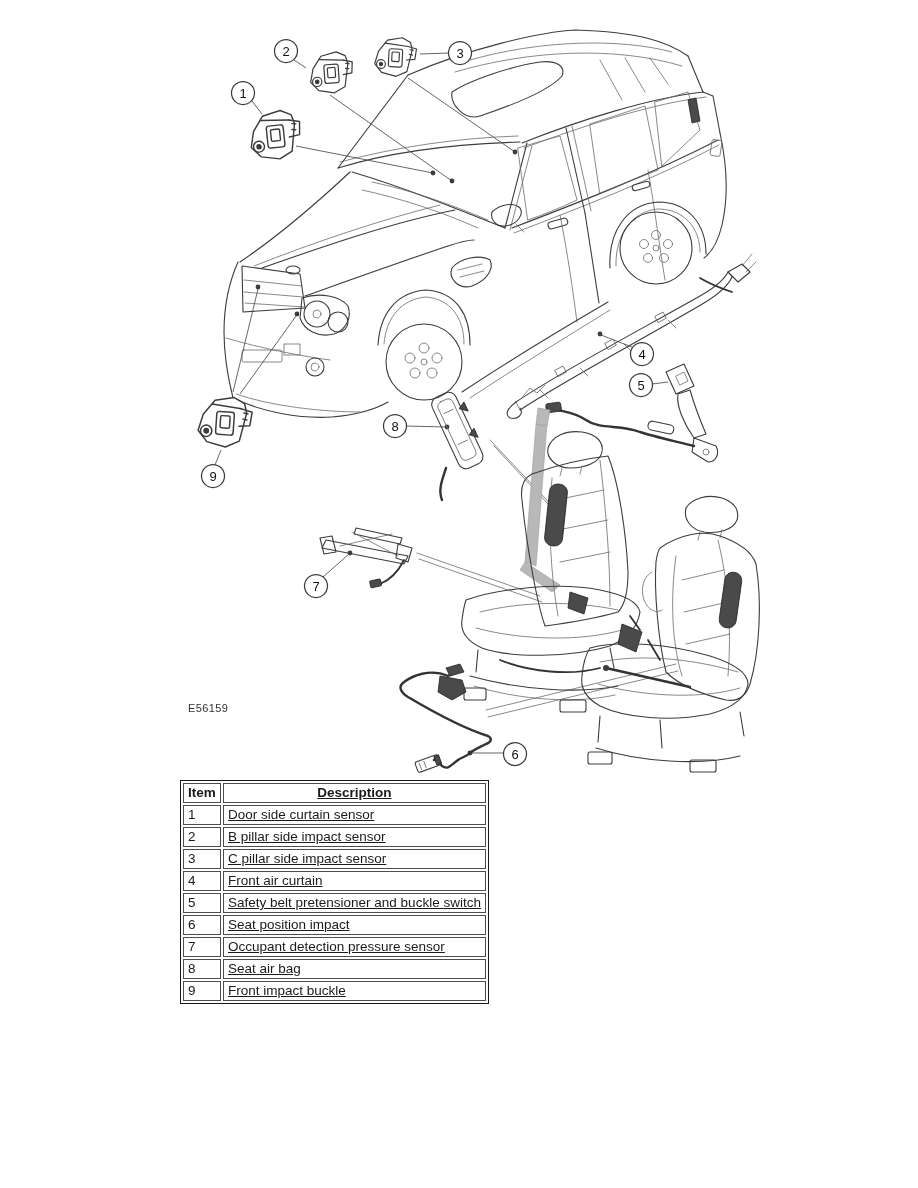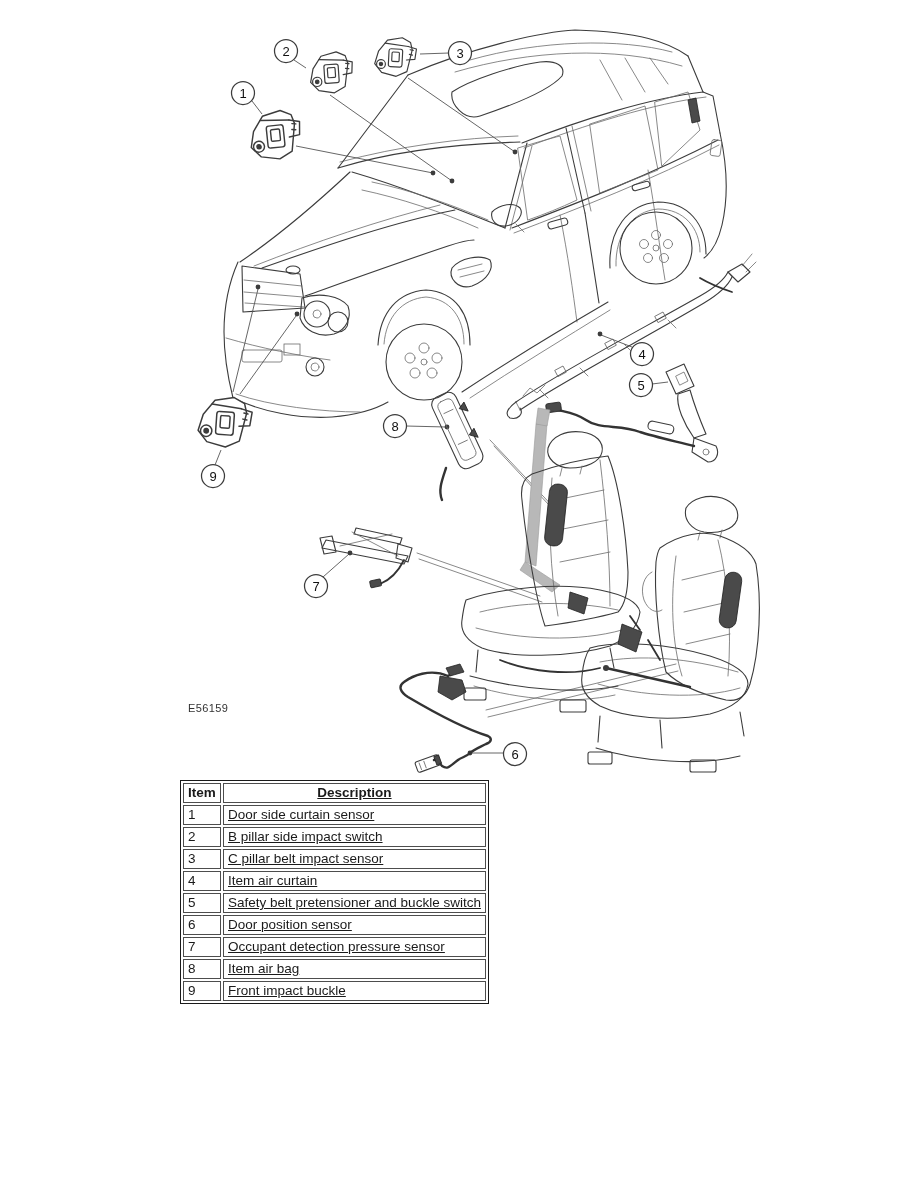--- a/index.html
+++ b/index.html
@@ -324,45 +324,45 @@
         <th class="col-desc">Description</th>
       </tr>
     </thead>
     <tbody>
       <tr>
         <td class="col-item">1</td>
         <td class="col-desc">Door side curtain sensor</td>
       </tr>
       <tr>
         <td class="col-item">2</td>
-        <td class="col-desc">B pillar side impact switch</td>
+        <td class="col-desc">B pillar side impact sensor</td>
       </tr>
       <tr>
         <td class="col-item">3</td>
-        <td class="col-desc">C pillar belt impact sensor</td>
+        <td class="col-desc">C pillar side impact sensor</td>
       </tr>
       <tr>
         <td class="col-item">4</td>
-        <td class="col-desc">Item air curtain</td>
+        <td class="col-desc">Front air curtain</td>
       </tr>
       <tr>
         <td class="col-item">5</td>
         <td class="col-desc">Safety belt pretensioner and buckle switch</td>
       </tr>
       <tr>
         <td class="col-item">6</td>
-        <td class="col-desc">Door position sensor</td>
+        <td class="col-desc">Seat position impact</td>
       </tr>
       <tr>
         <td class="col-item">7</td>
         <td class="col-desc">Occupant detection pressure sensor</td>
       </tr>
       <tr>
         <td class="col-item">8</td>
-        <td class="col-desc">Item air bag</td>
+        <td class="col-desc">Seat air bag</td>
       </tr>
       <tr>
         <td class="col-item">9</td>
         <td class="col-desc">Front impact buckle</td>
       </tr>
     </tbody>
   </table>
 
 </div>
 

